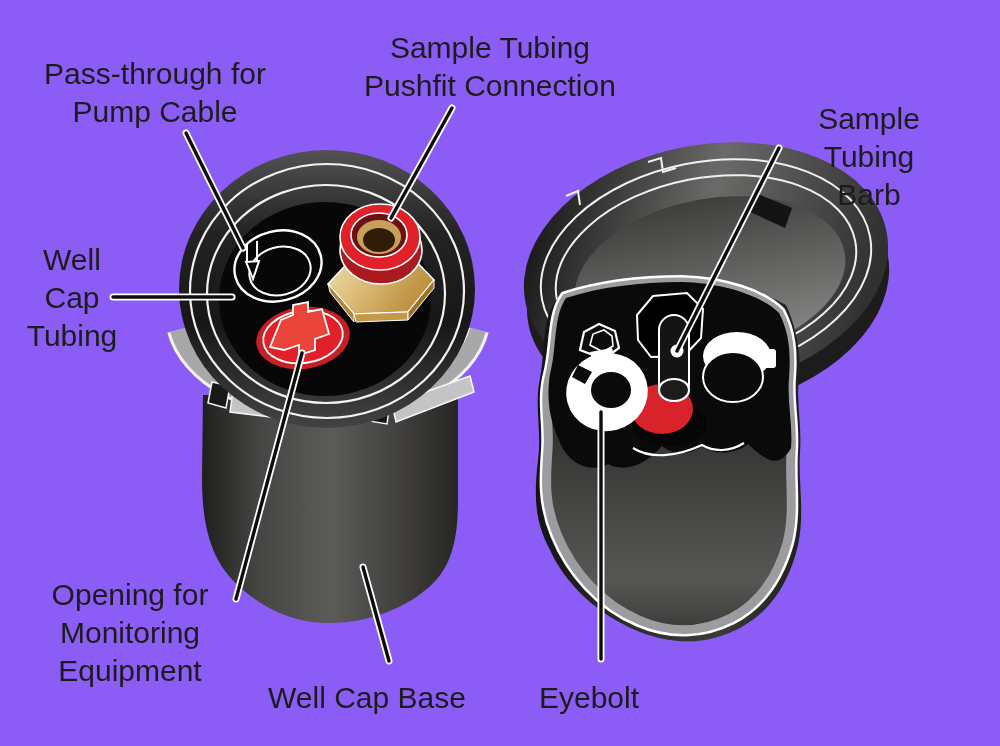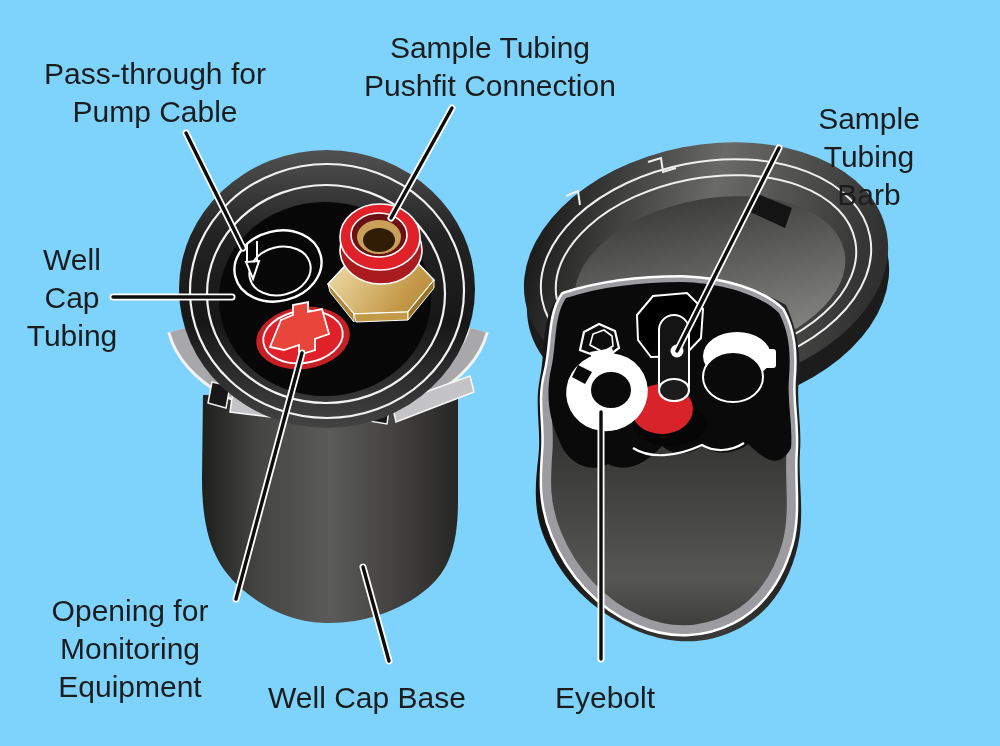--- a/index.html
+++ b/index.html
@@ -1,27 +1,27 @@
 <!DOCTYPE html>
 <html><head>
 <meta charset="utf-8">
 <style>
   html,body{margin:0;padding:0;background:#ffffff;}
-  .stage{position:relative;width:1000px;height:746px;background:#7dd3fc;overflow:hidden;
+  .stage{position:relative;width:1000px;height:746px;background:#8b5cf6;overflow:hidden;
          font-family:"Liberation Sans",sans-serif;}
   .stage svg{position:absolute;left:0;top:0;}
   .lbl{position:absolute;transform:translateX(-50%);white-space:pre-line;text-align:center;
        font-size:30px;line-height:38px;font-weight:400;color:#1c1c1c;letter-spacing:0px;}
   #lbl-pass{left:155px;top:55px;}
   #lbl-pushfit{left:490px;top:29px;}
   #lbl-barb{left:869px;top:100px;}
   #lbl-insert{left:72px;top:241px;}
-  #lbl-opening{left:130px;top:592px;}
+  #lbl-opening{left:130px;top:576px;}
   #lbl-base{left:367px;top:679px;}
-  #lbl-eyebolt{left:605px;top:679px;}
+  #lbl-eyebolt{left:589px;top:679px;}
 </style>
 </head>
 <body>
 
 <div class="stage">
 
 <svg width="1000" height="746" viewBox="0 0 1000 746">
   <defs>
     <linearGradient id="gradBodyL" x1="203" y1="0" x2="458" y2="0" gradientUnits="userSpaceOnUse">
       <stop offset="0" stop-color="#1f1f1d"></stop>

